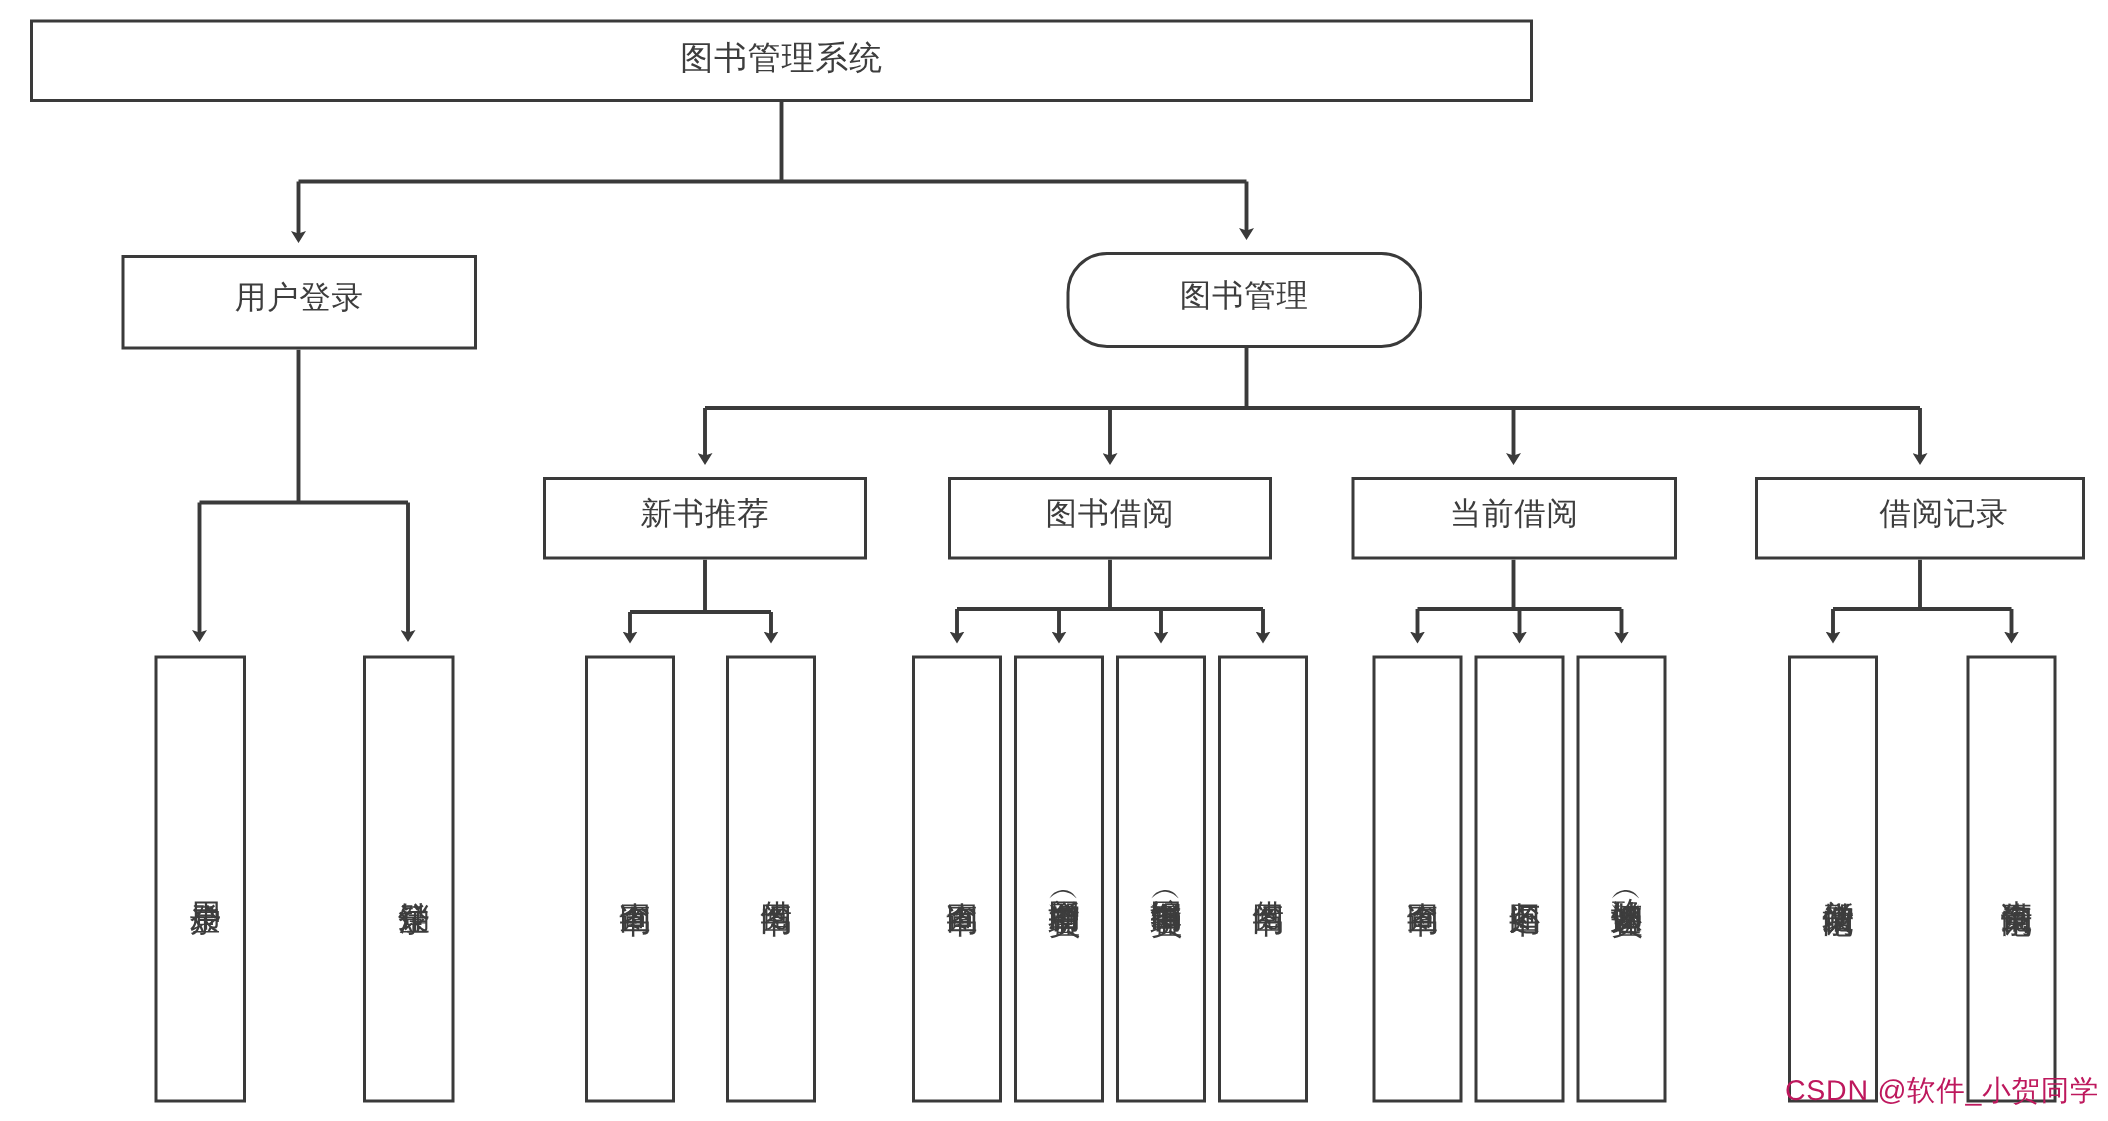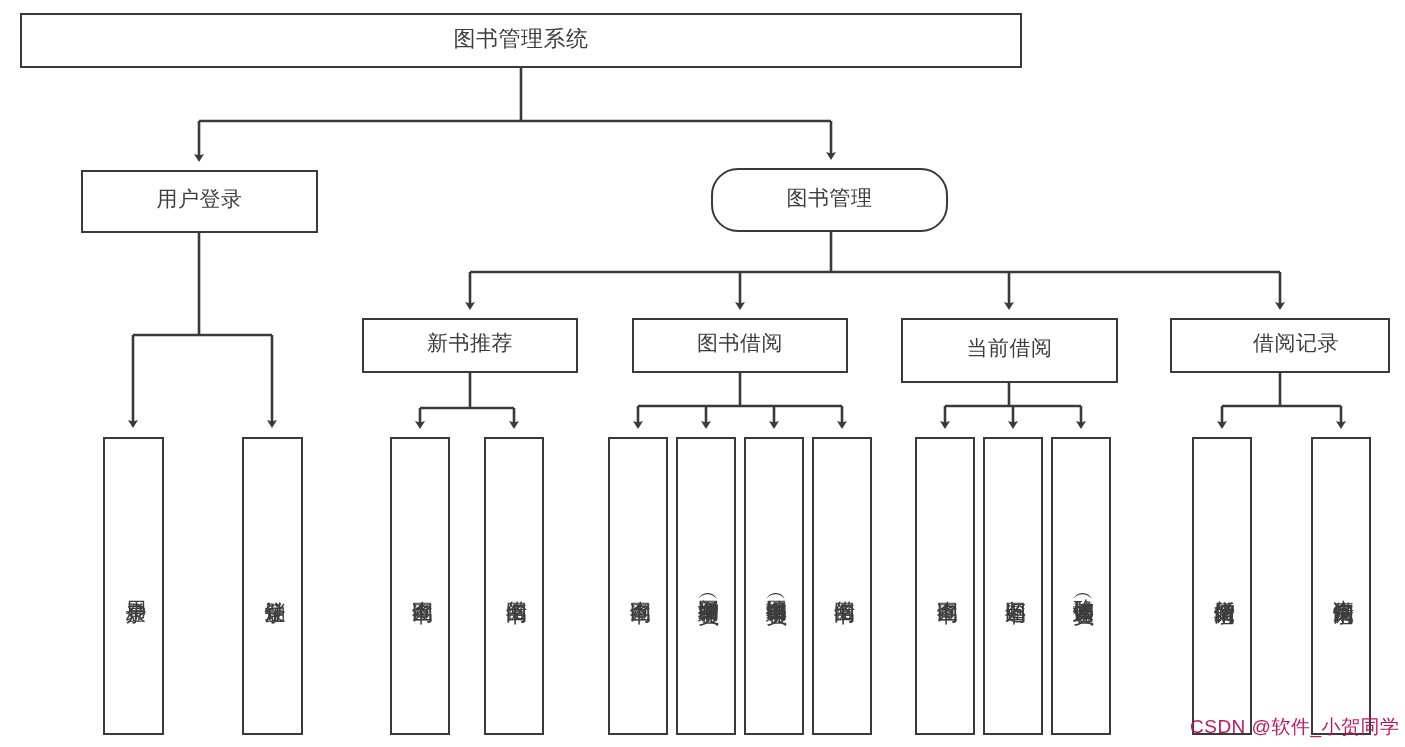--- a/index.html
+++ b/index.html
@@ -131,21 +131,21 @@
   <div class="node" style="left:711px; top:168px; width:237px; height:64px;border-radius:27px;">
     <span class="label">图书管理</span>
   </div>
 
   <div class="node" style="left:362px; top:318px; width:216px; height:55px;">
     <span class="label">新书推荐</span>
   </div>
   <div class="node" style="left:632px; top:318px; width:216px; height:55px;">
     <span class="label">图书借阅</span>
   </div>
-  <div class="node" style="left:901px; top:318px; width:217px; height:65px;">
+  <div class="node" style="left:901px; top:318px; width:217px; height:55px;">
     <span class="label">当前借阅</span>
   </div>
   <div class="node" style="left:1170px; top:318px; width:220px; height:55px;padding-left:32px;">
     <span class="label">借阅记录</span>
   </div>
 
   <div class="node leaf" style="left:103px; top:437px; width:61px; height:298px;">
     <span class="label">用户登录</span>
   </div>
   <div class="node leaf" style="left:242px; top:437px; width:61px; height:298px;">

